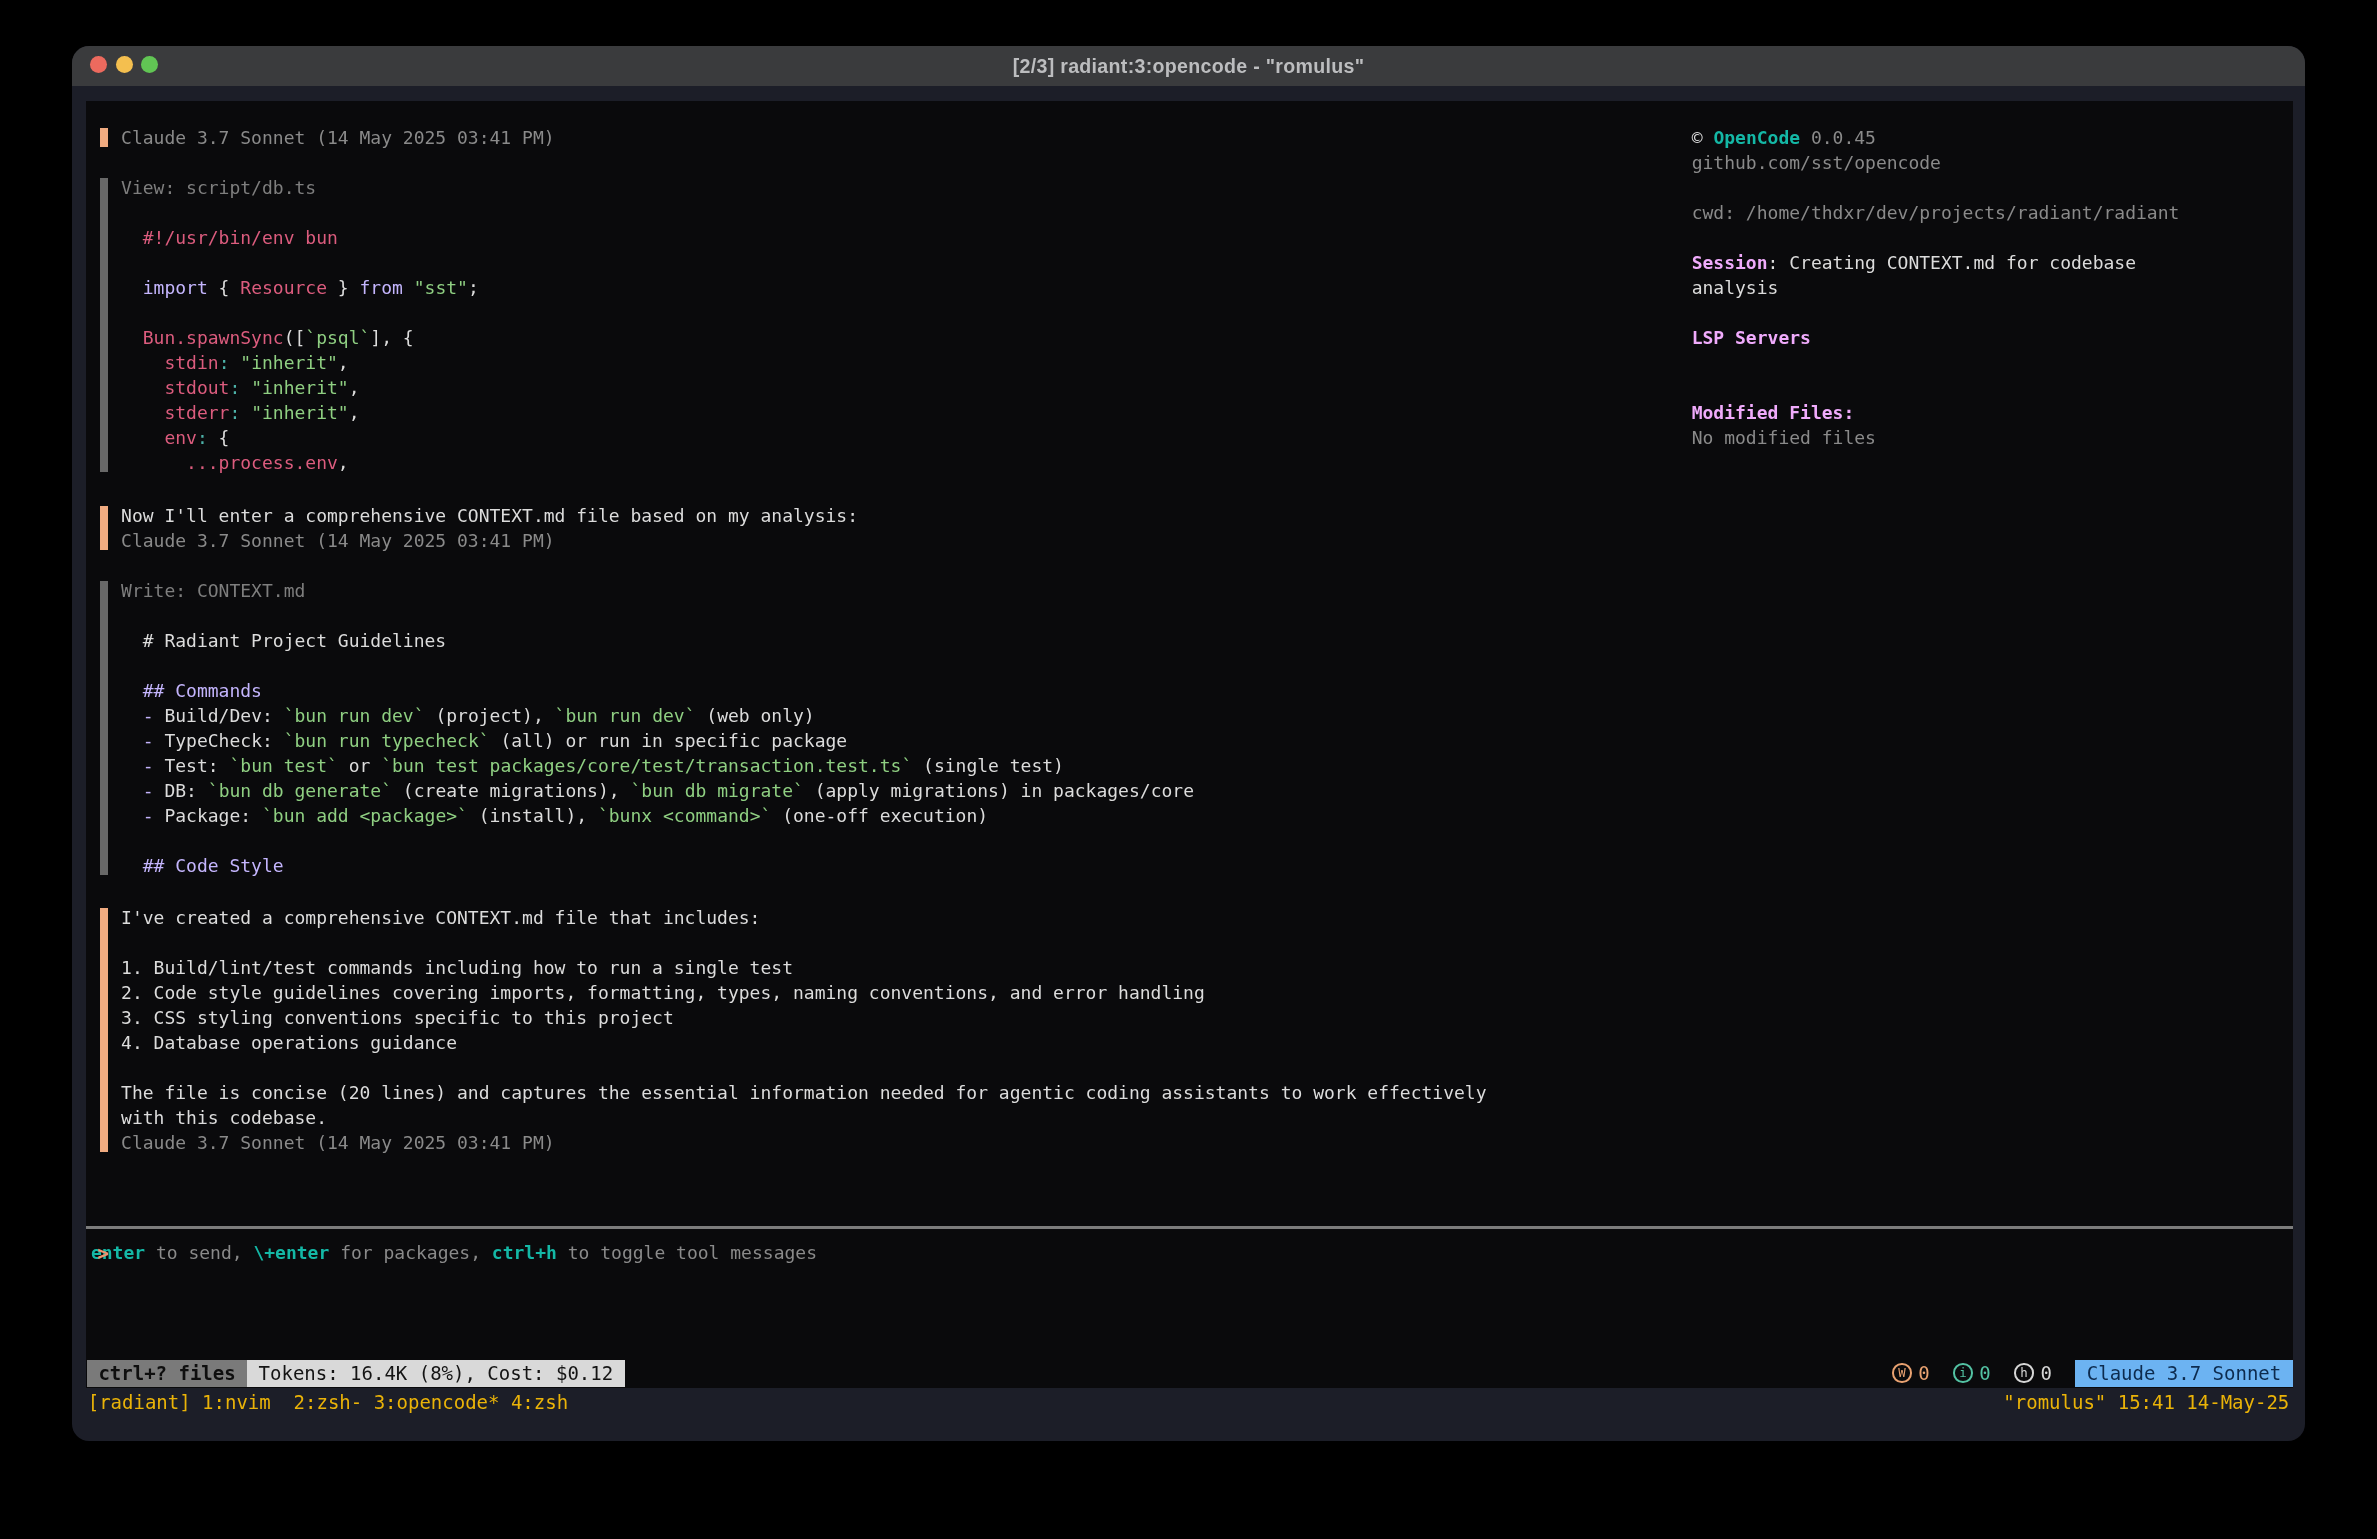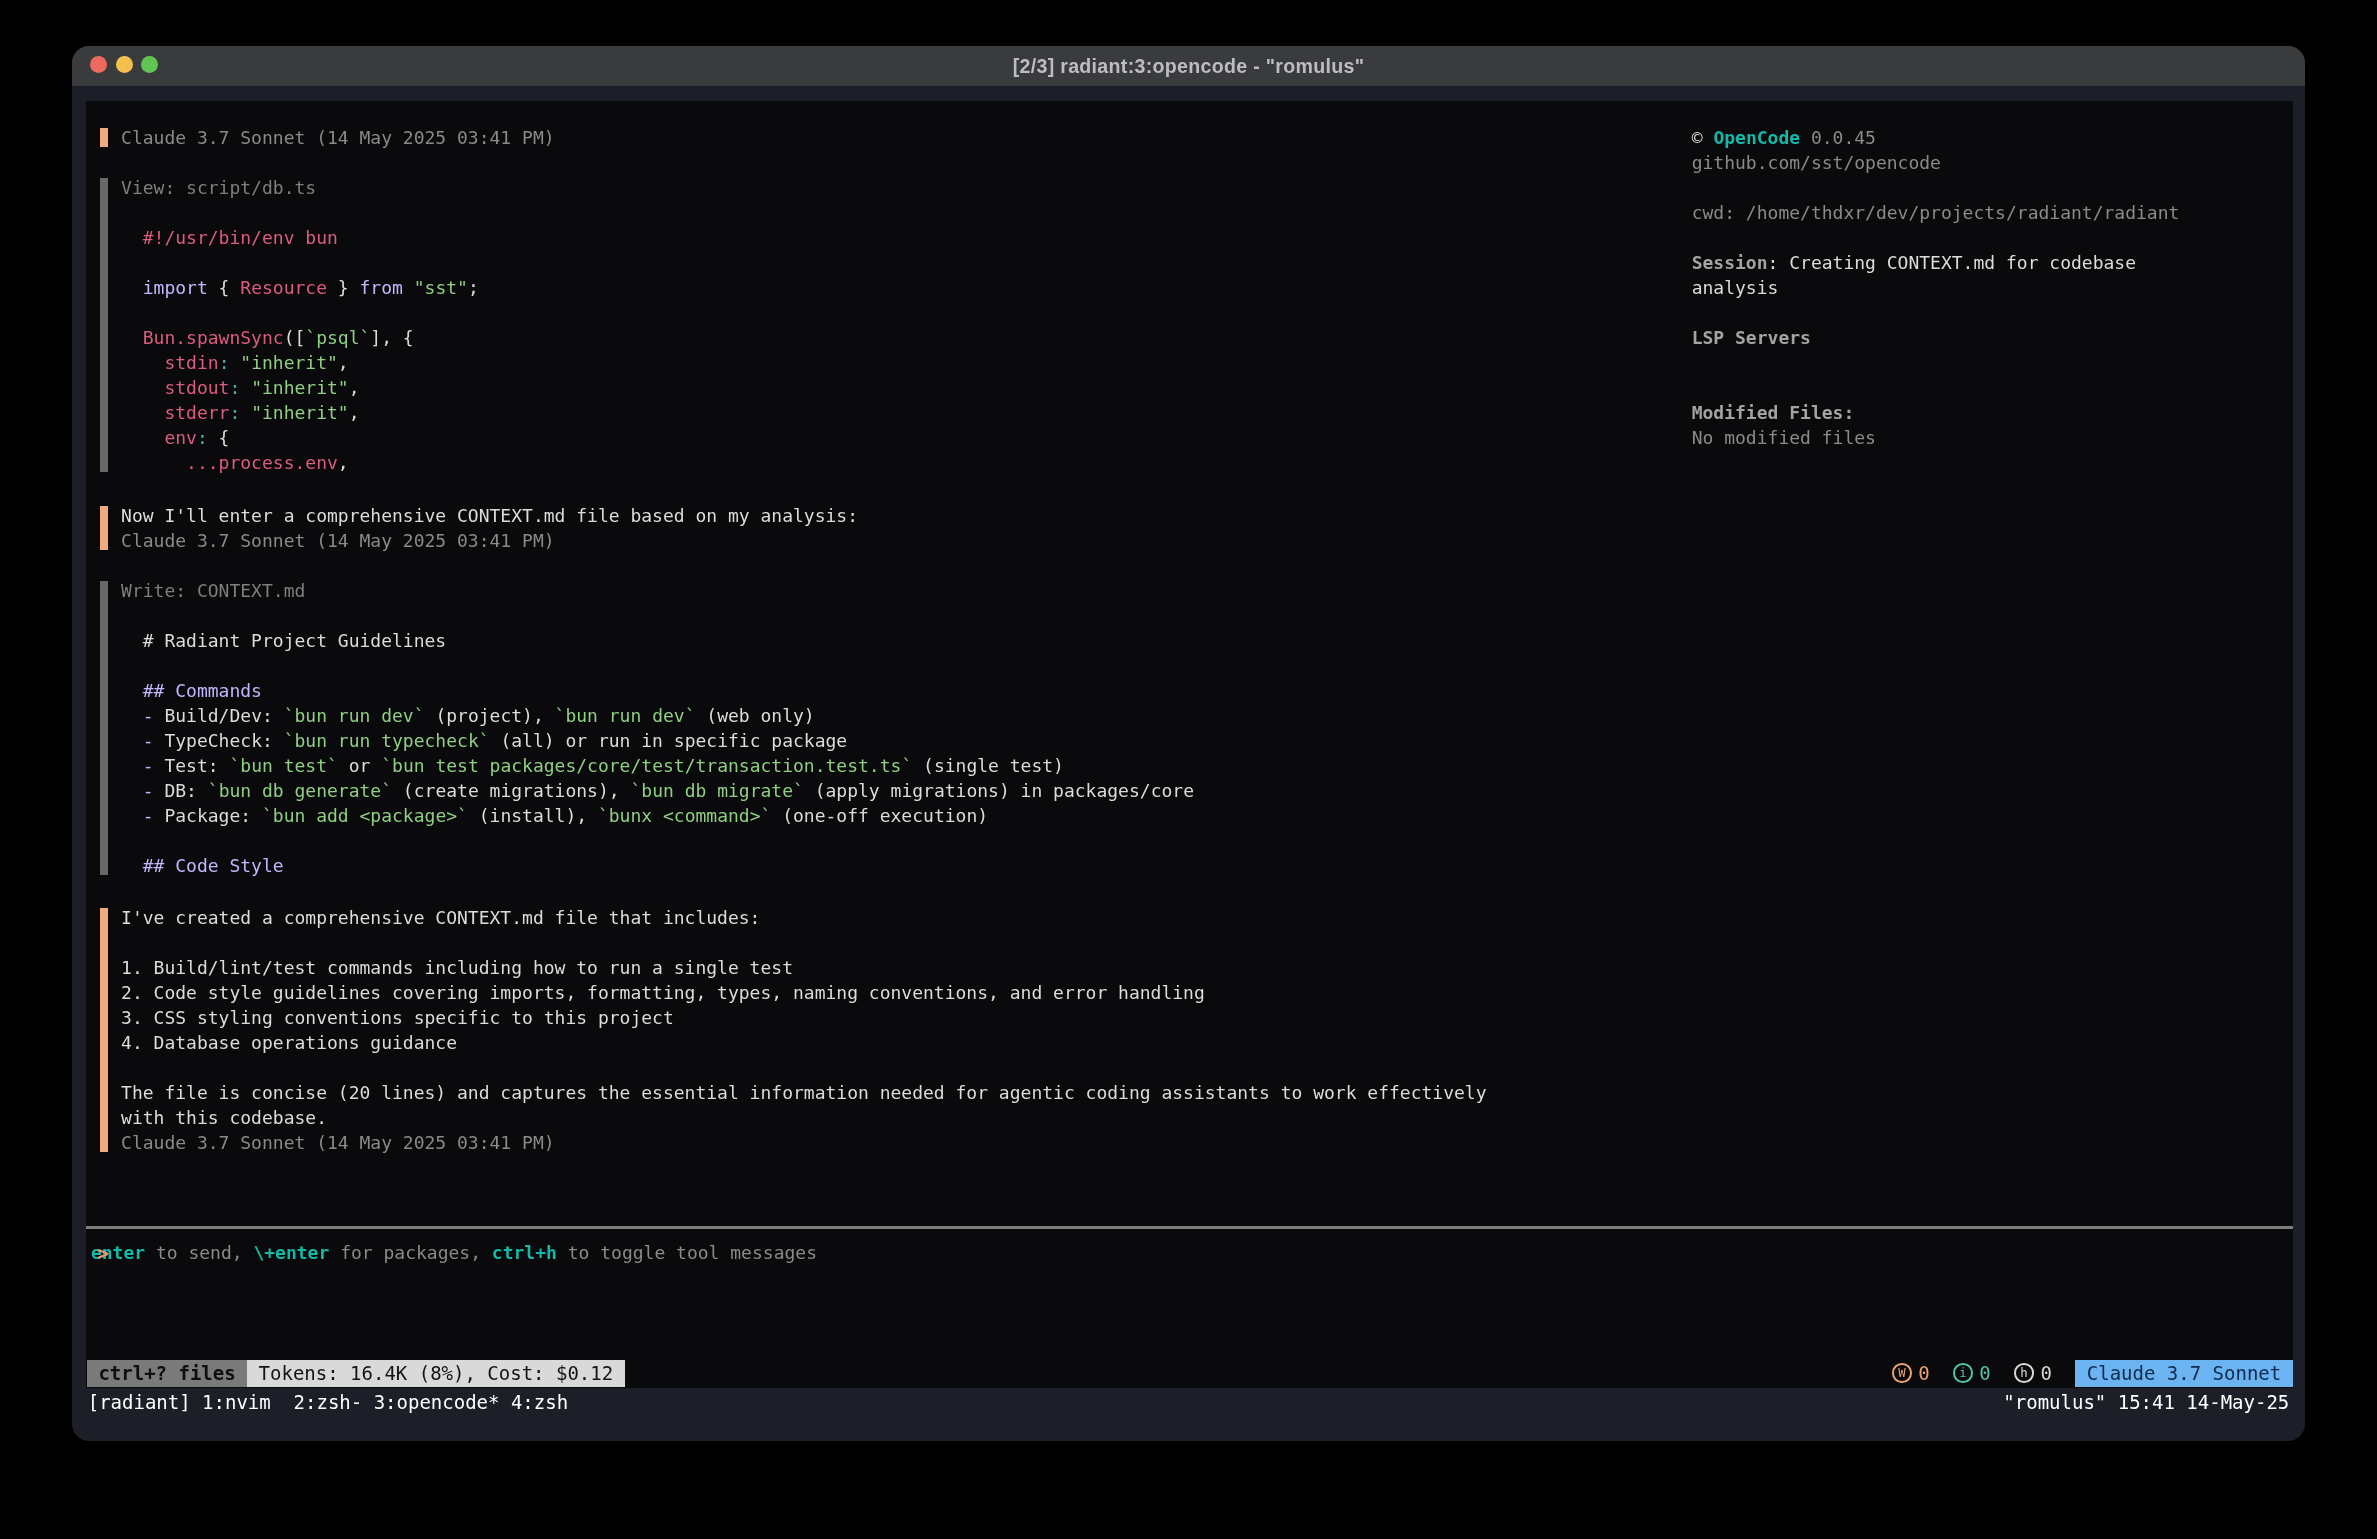--- a/index.html
+++ b/index.html
@@ -36,21 +36,21 @@
   .block .bar{position:absolute;left:0;top:2.6px;bottom:2.6px;width:7.8px;}
   .block .lines{margin-left:21px;}
   .accent-orange > .bar{background:#f0ab81;}
   .accent-gray   > .bar{background:#686868;}
 
   
   .c-w{color:#dcdcdc;}
   .c-wb{color:#14b8a6;font-weight:bold;}
   .c-g{color:#8a8a8a;}
   .c-dim{color:#7e7e7e;}
-  .c-ob{color:#a3a3a3;font-weight:bold;}
+  .c-ob{color:#f0abfc;font-weight:bold;}
   .c-p{color:#dc5c7e;}
   .c-b{color:#c4b5fd;}
   .c-gr{color:#8fcf82;}
   .c-t{color:#4db2a9;}
 
   .sidebar{position:absolute;left:1606px;top:24px;width:600px;}
 
   .hint{position:absolute;left:5.2px;top:1097px;}
   .divider{position:absolute;left:0;top:1125px;width:100%;height:2.6px;background:#7c7c7c;}
   .prompt-row{position:absolute;left:11.7px;top:1140px;height:25px;line-height:25px;
@@ -75,21 +75,21 @@
   .cnt-orange .circle{border-color:#e9a271;color:#e9a271;}
   .cnt-orange .count{color:#e9a271;}
   .cnt-teal .circle{border-color:#53c2a3;color:#53c2a3;}
   .cnt-teal .count{color:#53c2a3;}
   .cnt-white .circle{border-color:#d6d6d6;color:#d6d6d6;}
   .cnt-white .count{color:#d6d6d6;}
 
   .tmuxbar{
     position:absolute;left:0;top:1341px;width:100%;height:29px;
     display:flex;align-items:center;justify-content:space-between;
-    padding:0 15.7px;font-size:19px;color:#ffffff;white-space:pre;
+    padding:0 15.7px;font-size:19px;color:#eab308;white-space:pre;
   }
 </style>
 </head>
 <body>
 
 <div class="window">
 
   <div class="titlebar">
     <div class="traffic">
       <span class="light red"></span>

